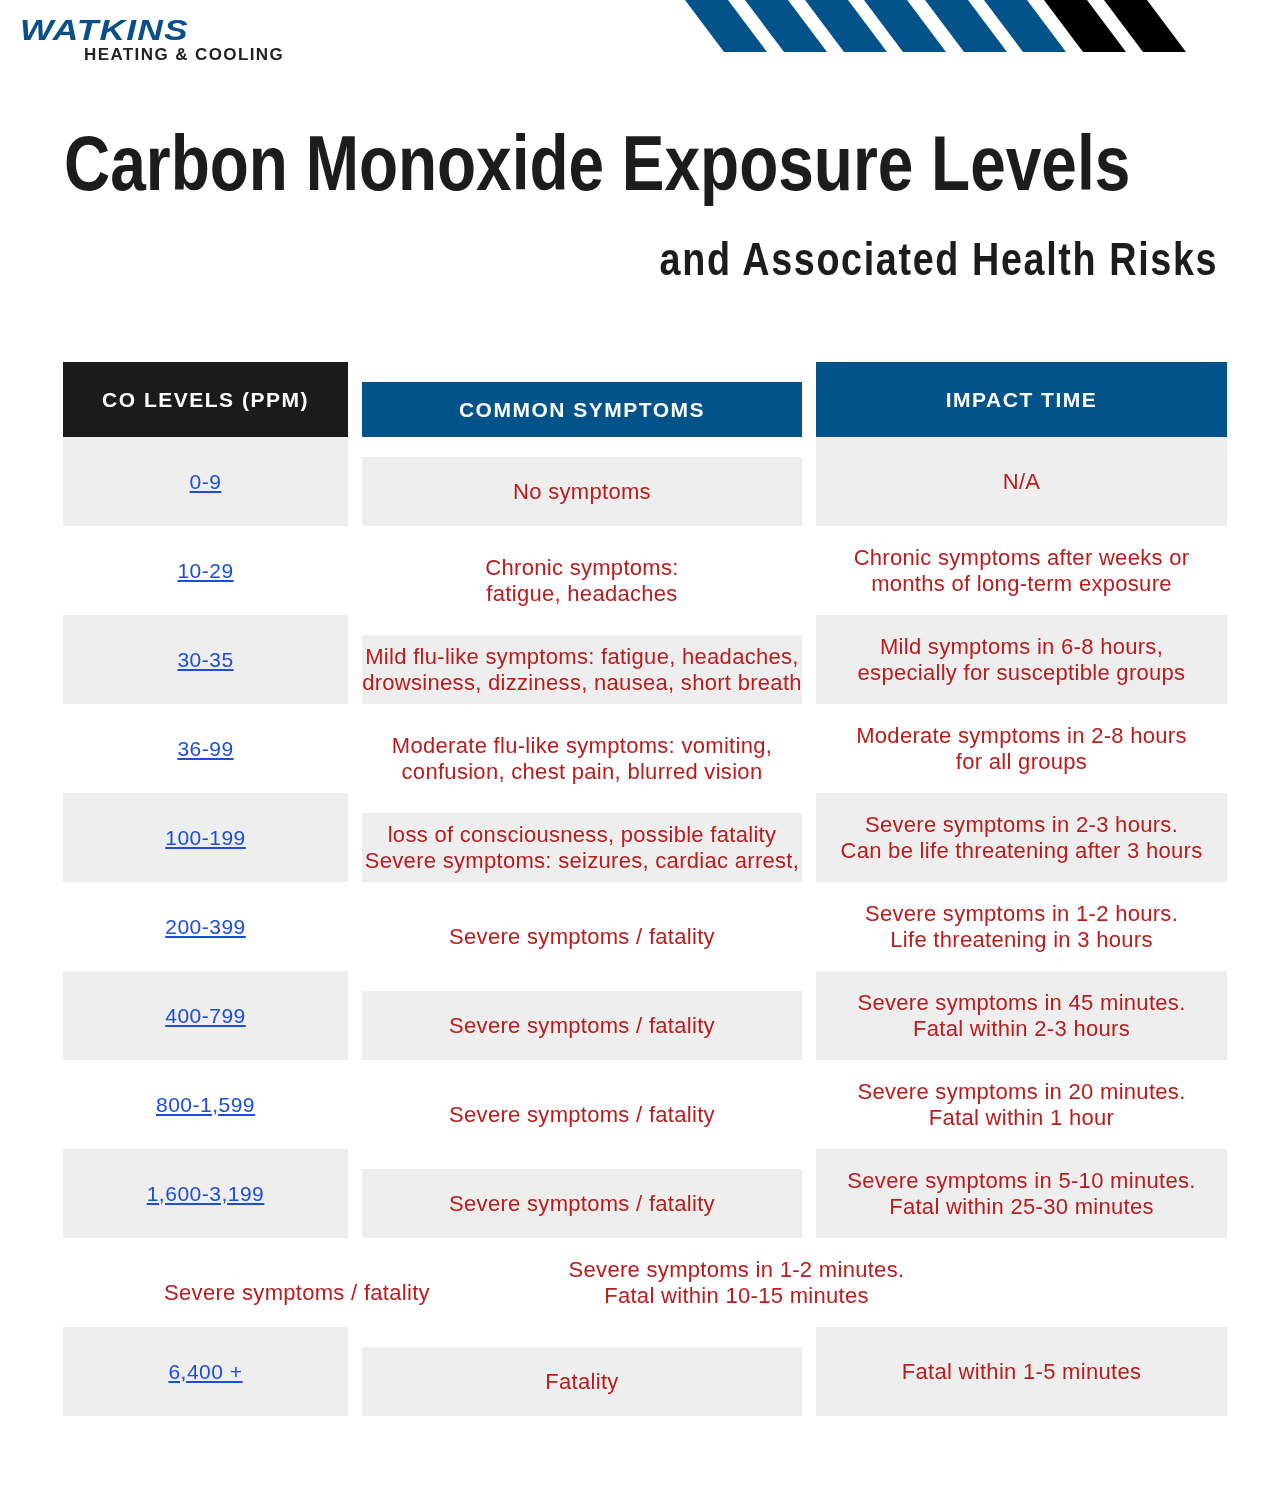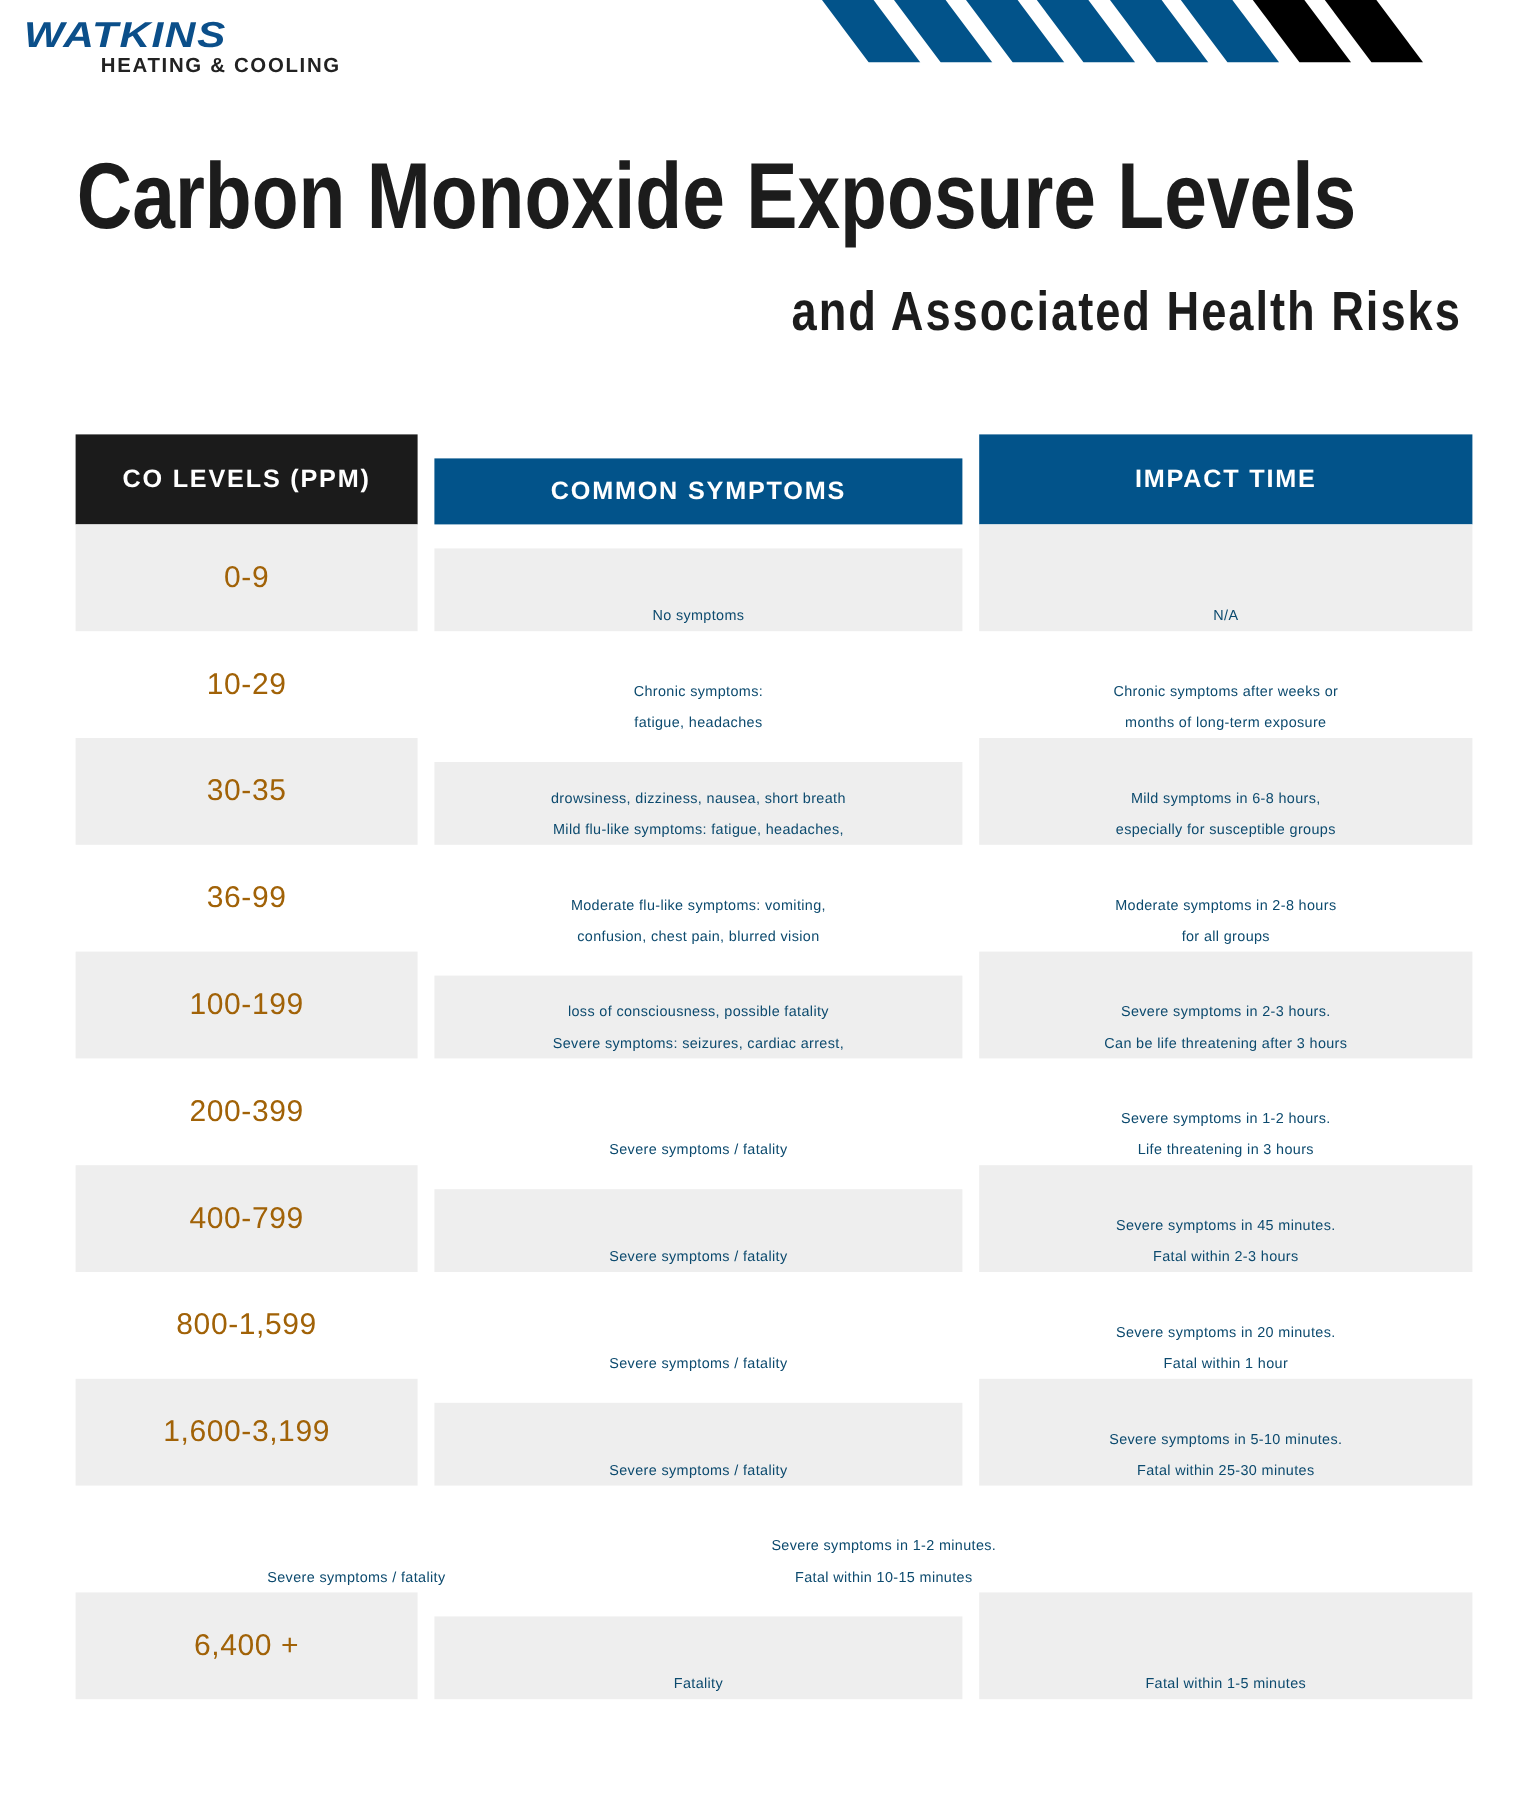--- a/index.html
+++ b/index.html
@@ -31,22 +31,22 @@
   .gap1 { width: 14px; }
   .c2 { width: 440px; margin-top: 20px; }
   .gap2 { width: 14px; }
   .c3 { width: 411px; }
 
   .header .cell { color: #ffffff; font-weight: 700; font-size: 21px; letter-spacing: 1.5px; }
   .header .c1 { background: #1b1b1b; }
   .header .c2, .header .c3 { background: #02538a; }
 
   .row.shade .c1, .row.shade .c2, .row.shade .c3 { background: #eeeeee; }
-  .level { font-size: 25px; color: #a16207; letter-spacing: 0.5px; }
-  .txt { font-size: 12px; line-height: 26px; color: #0c4a6e; letter-spacing: 0.3px; align-items: flex-end; }
+  .level { font-size: 21px; color: #1d4ed8; letter-spacing: 0.5px; text-decoration: underline; }
+  .txt { font-size: 22px; line-height: 26px; color: #b91c1c; letter-spacing: 0.3px; }
   .txt span { display: block; }
 </style>
 </head>
 <body>
 
 <div class="logo">
   <div class="logo-main">WATKINS</div>
   <div class="logo-sub">HEATING &amp; COOLING</div>
 </div>
 
@@ -107,22 +107,22 @@
             <span>Chronic symptoms after weeks or</span>
             <span>months of long-term exposure</span>
           </div>
         </div>
       </div>
       <div class="row shade">
         <div class="cell c1 level">30-35</div>
         <div class="gap1"></div>
         <div class="cell c2 txt">
           <div>
+            <span>Mild flu-like symptoms: fatigue, headaches,</span>
             <span>drowsiness, dizziness, nausea, short breath</span>
-            <span>Mild flu-like symptoms: fatigue, headaches,</span>
           </div>
         </div>
         <div class="gap2"></div>
         <div class="cell c3 txt">
           <div>
             <span>Mild symptoms in 6-8 hours,</span>
             <span>especially for susceptible groups</span>
           </div>
         </div>
       </div>

